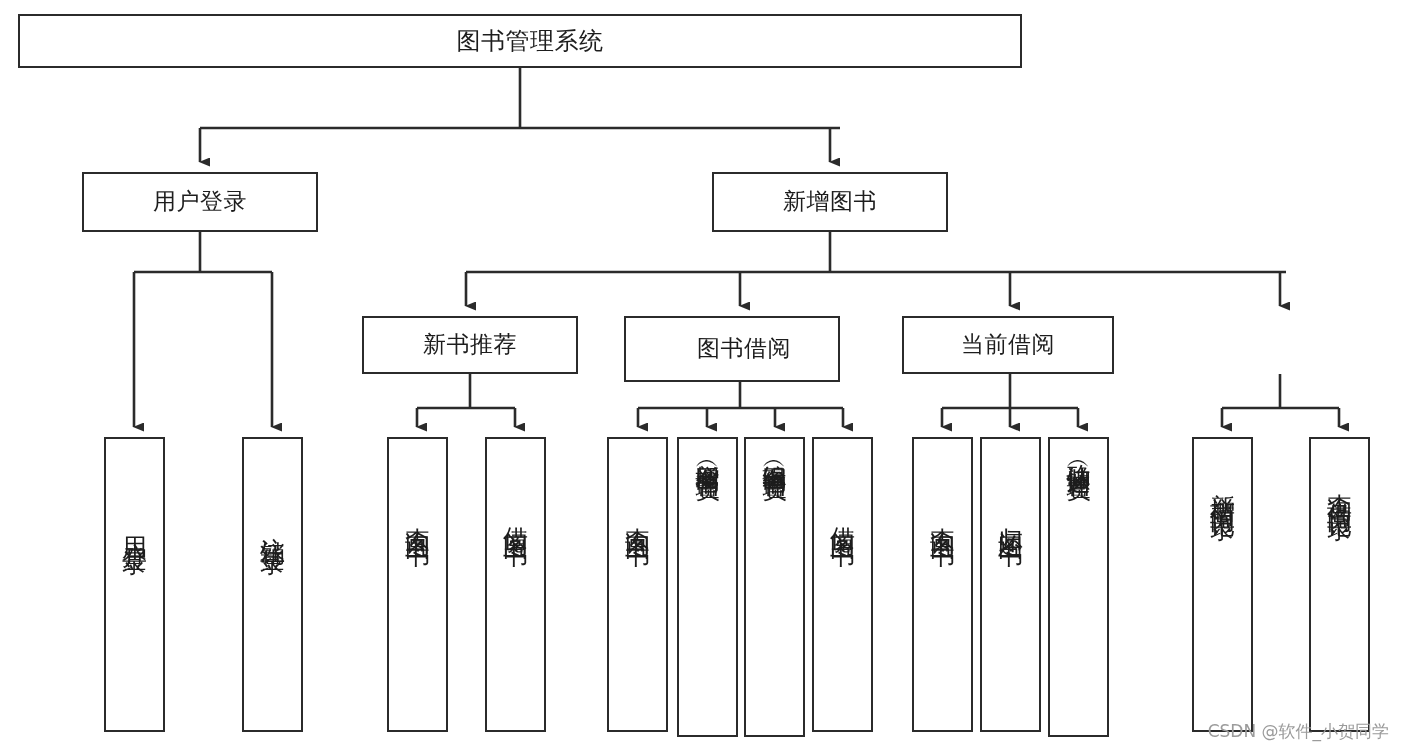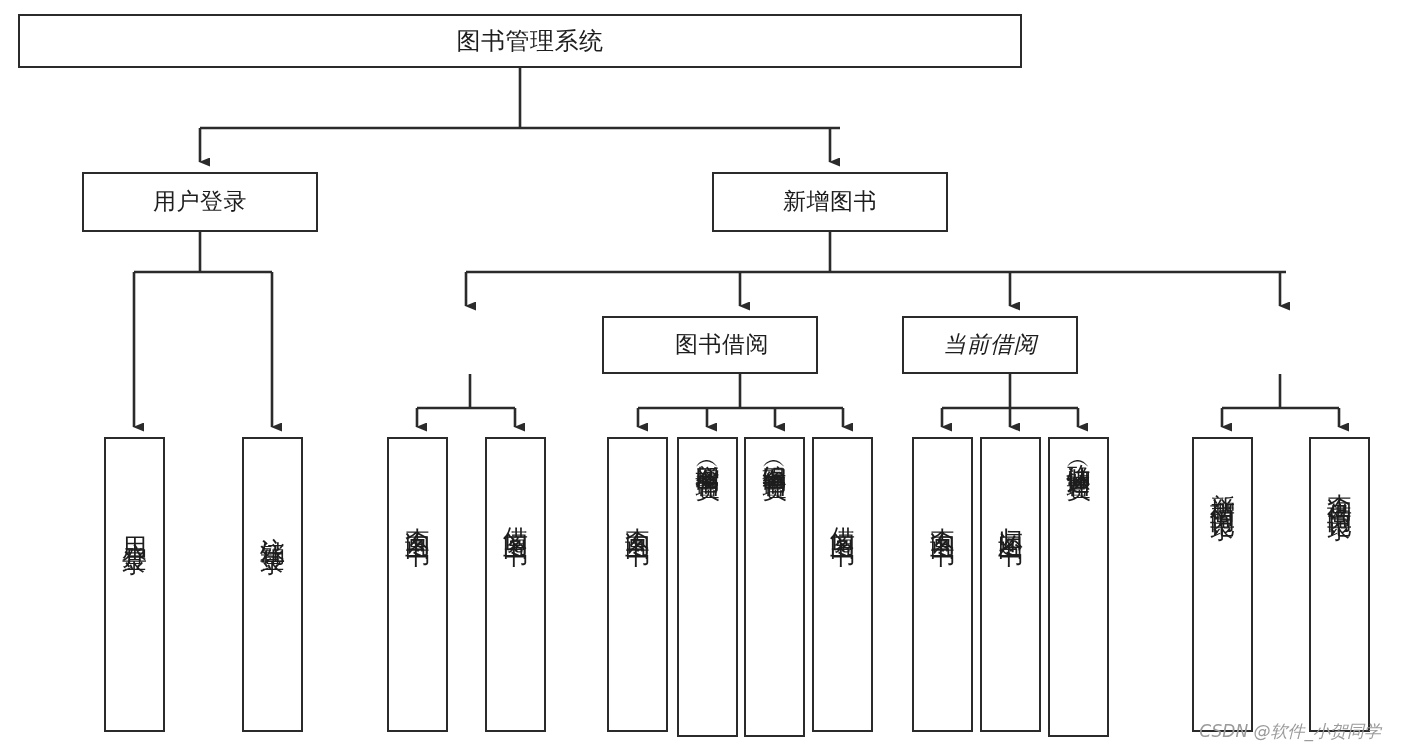--- a/index.html
+++ b/index.html
@@ -66,28 +66,27 @@
   }
   .node.vert.tall-text {
     padding-top: 6px;
   }
   .node.vert.tall-text .node-label {
     font-size: 24px;
     letter-spacing: 2px;
   }
   #watermark {
     position: absolute;
-    right: 24px;
+    right: 16px;
     bottom: 4px;
     font-size: 17px;
     color: #9b9b9b;
     z-index: 5;
     white-space: nowrap;
     font-family: "DejaVu Sans", "Liberation Sans", sans-serif;
-    font-style: italic;
   }
 </style>
 </head>
 <body>
 
 <div id="diagram-root">
 
   <svg id="edge-layer" viewBox="0 0 1405 747" width="1405" height="747" xmlns="http://www.w3.org/2000/svg">
     <defs>
       <marker id="arrowhead" markerWidth="9" markerHeight="11" refX="4.5" refY="10" orient="auto" markerUnits="userSpaceOnUse">
@@ -142,24 +141,27 @@
     <span class="node-label">图书管理系统</span>
   </div>
 
   <div class="node horiz" style="left:82px; top:172px; width:236px; height:60px;">
     <span class="node-label">用户登录</span>
   </div>
   <div class="node horiz" style="left:712px; top:172px; width:236px; height:60px;">
     <span class="node-label">新增图书</span>
   </div>
 
-  <div class="node horiz" style="left:602px; top:316px; width:216px; height:58px;padding-left:24px;">
+  <div class="node horiz" style="left:362px; top:316px; width:216px; height:58px;">
+    <span class="node-label">新书推荐</span>
+  </div>
+  <div class="node horiz" style="left:624px; top:316px; width:216px; height:66px;padding-left:24px;">
     <span class="node-label">图书借阅</span>
   </div>
-  <div class="node horiz" style="left:902px; top:316px; width:176px; height:58px;font-style:italic;">
+  <div class="node horiz" style="left:902px; top:316px; width:212px; height:58px;">
     <span class="node-label">当前借阅</span>
   </div>
 
   <div class="node vert" style="left:104px; top:437px; width:61px; height:295px; padding-top:78px;">
     <span class="node-label">用户登录</span>
   </div>
   <div class="node vert" style="left:242px; top:437px; width:61px; height:295px; padding-top:78px;">
     <span class="node-label">注销登录</span>
   </div>
 

